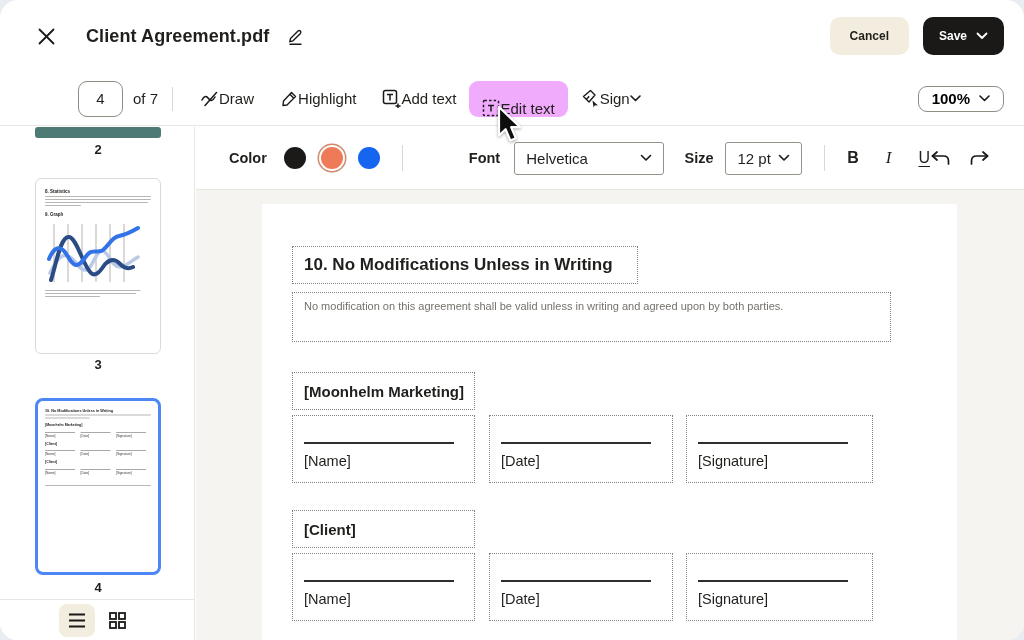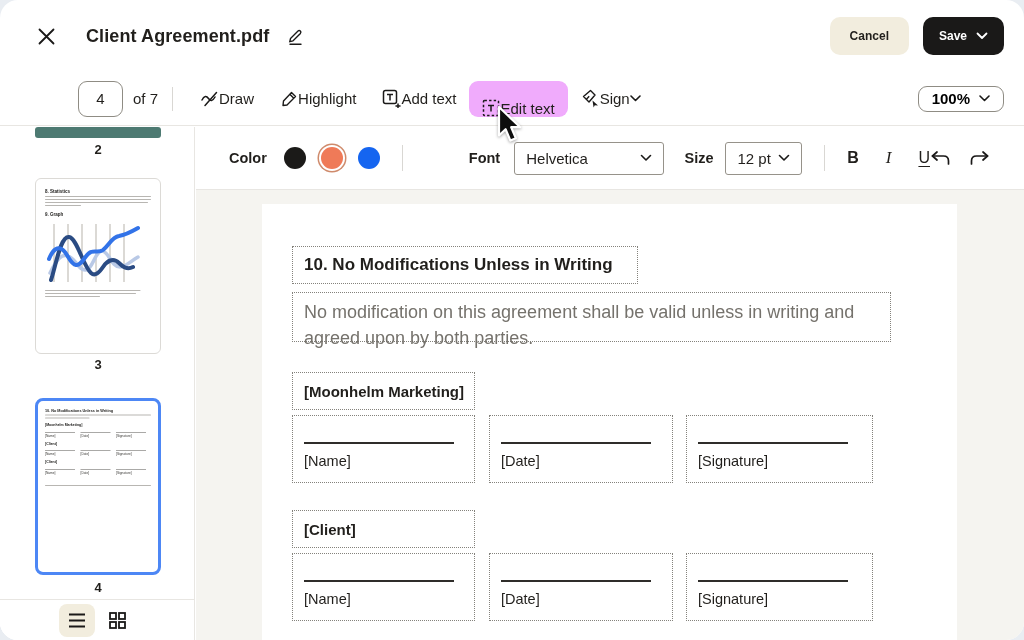--- a/index.html
+++ b/index.html
@@ -68,21 +68,21 @@
   .b-btn { font-weight:700; }
   .i-btn { font-style:italic; font-family:"Liberation Serif","DejaVu Serif",serif; font-size:17px; }
   .u-btn { text-decoration:underline; text-underline-offset:3px; }
   .history-group { margin-left:auto; margin-right:34px; display:flex; align-items:center; gap:18px; }
 
   
   .canvas { position:absolute; top:190px; left:196px; right:0; bottom:0; background:#f5f4f0; overflow:hidden; }
   .page { position:absolute; left:66px; top:14px; width:695px; height:500px; background:#fff; }
   .dotted { position:absolute; border:1px dotted #84827c; background:#fff; }
   .heading-box { left:30px; top:42px; width:346px; height:38px; display:flex; align-items:center; padding-left:11px; font-size:17px; font-weight:700; }
-  .para-box { left:30px; top:88px; width:599px; height:50px; padding:6px 11px; font-size:18px; line-height:1.45; color:#75726c; }
+  .para-box { left:30px; top:88px; width:599px; height:50px; padding:6px 11px; font-size:11px; line-height:1.45; color:#75726c; }
   .party-box { width:183px; height:38px; display:flex; align-items:center; padding-left:11px; font-size:15px; font-weight:700; }
   .party-1 { left:30px; top:168px; }
   .party-2 { left:30px; top:306px; }
   .fbox { height:68px; }
   .r1 { top:211px; } .r2 { top:349px; }
   .c1 { left:30px; width:183px; } .c2 { left:227px; width:184px; } .c3 { left:424px; width:187px; }
   .fline { margin:26px 0 0 11px; width:150px; border-top:2px solid #2f2d2a; }
   .flabel { margin:9px 0 0 11px; font-size:14.5px; color:#211f1c; }
 
   

